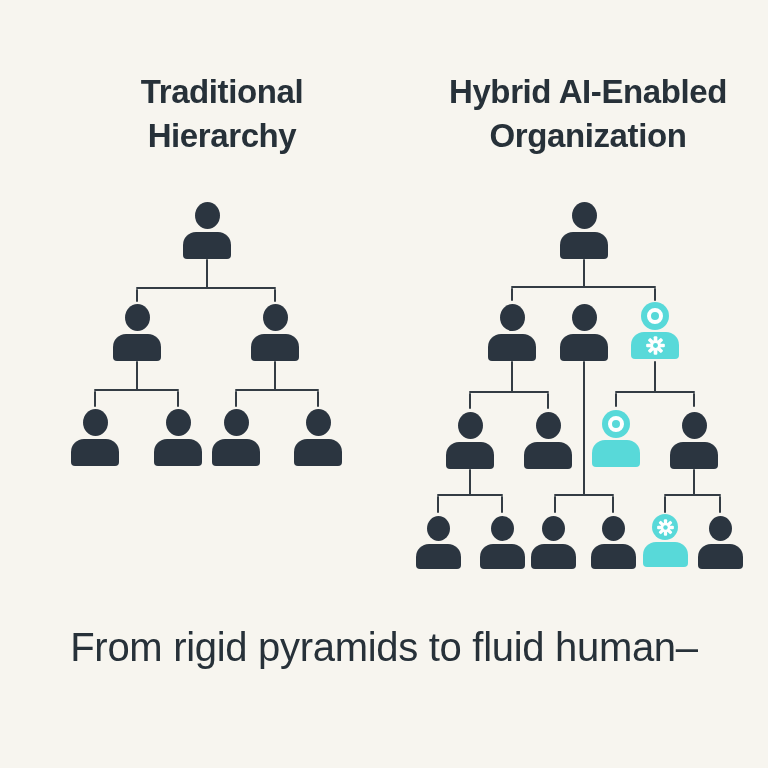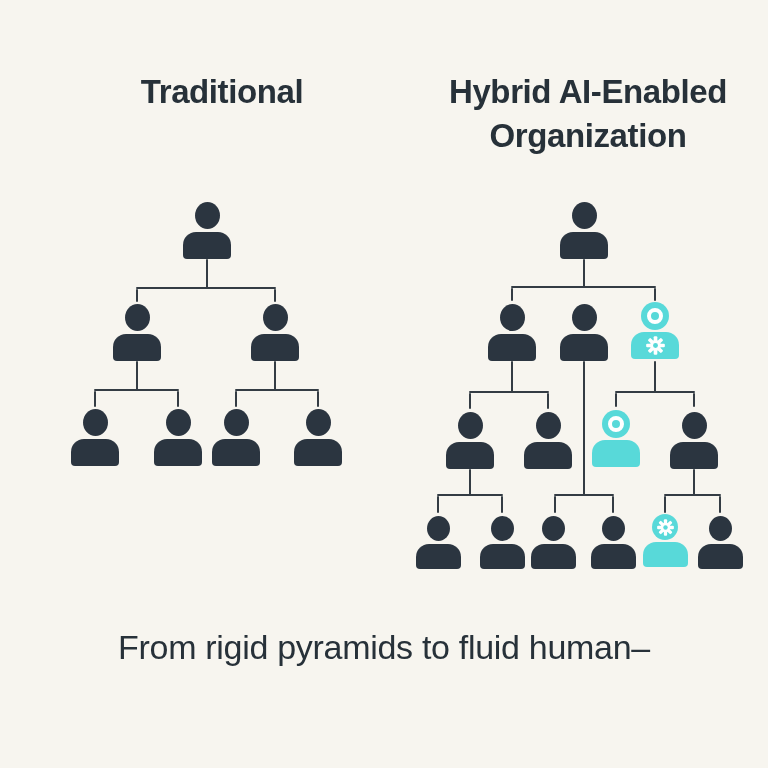--- a/index.html
+++ b/index.html
@@ -9,21 +9,21 @@
     font-family:"Liberation Sans","DejaVu Sans",sans-serif;
   }
   .title{
     position:absolute;top:70px;width:400px;text-align:center;
     font-size:33px;font-weight:700;line-height:44px;letter-spacing:-0.4px;
     color:var(--text,#273139);
   }
   .caption{
     position:absolute;left:0;top:626px;width:100%;box-sizing:border-box;
     text-align:center;
-    font-size:34px;font-weight:400;line-height:43px;letter-spacing:-0.3px;
+    font-size:40px;font-weight:400;line-height:43px;letter-spacing:-0.3px;
     color:var(--text,#2b3540);
   }
   .chart{position:absolute;inset:0;}
   .connector{position:absolute;background:var(--line,#343c44);border-radius:1px;}
   .person{position:absolute;display:flex;flex-direction:column;align-items:center;}
   .person .head{width:25px;height:27px;border-radius:50%;}
   .person .body{
     width:48px;height:27px;margin-top:3px;border-radius:13px 13px 4px 4px;
     display:flex;align-items:center;justify-content:center;
   }
@@ -39,20 +39,21 @@
   .ring{
     display:block;width:16px;height:16px;box-sizing:border-box;
     border:4.5px solid #ffffff;border-radius:50%;
   }
 </style>
 </head>
 <body style="--bg: #f7f5ef; --dark: #2b3540; --line: #343c44; --teal: #58d9d9; --text: #273139;">
 
 <div class="title" style="left:22px;">
   <div>Traditional</div>
+  <div>Hierarchy</div>
 </div>
 
 <div class="title" style="left:388px;">
   <div>Hybrid AI-Enabled</div>
   <div>Organization</div>
 </div>
 
 <div class="chart">
     <div class="connector" style="left: 206px; top: 259px; width: 2px; height: 29px;"></div>
     <div class="connector" style="left: 136px; top: 287px; width: 140px; height: 2px;"></div>

